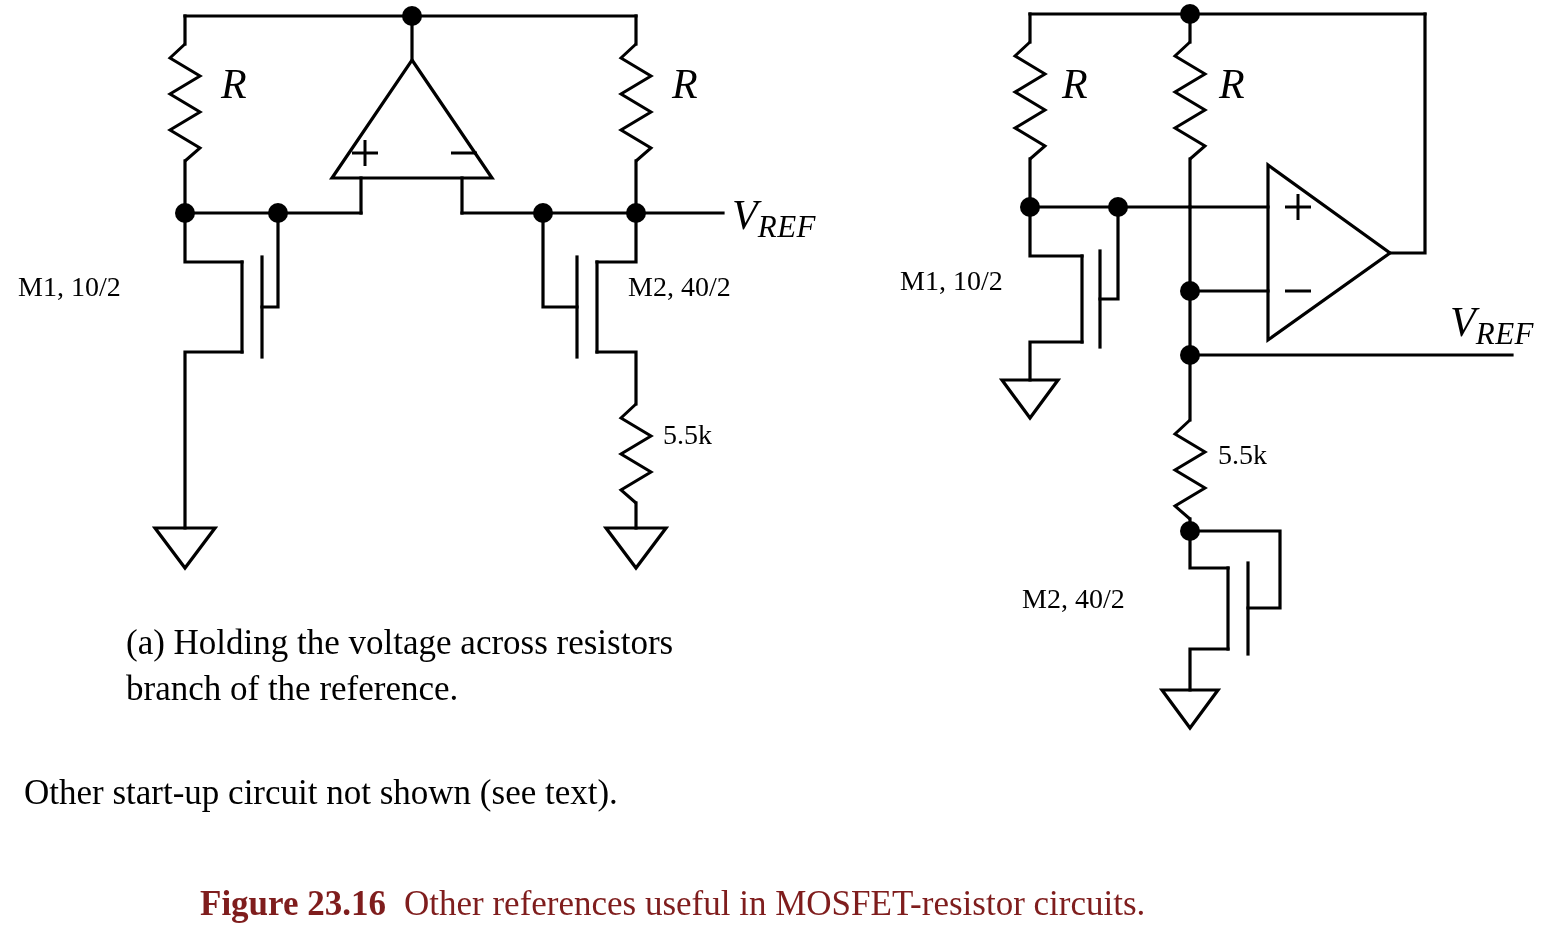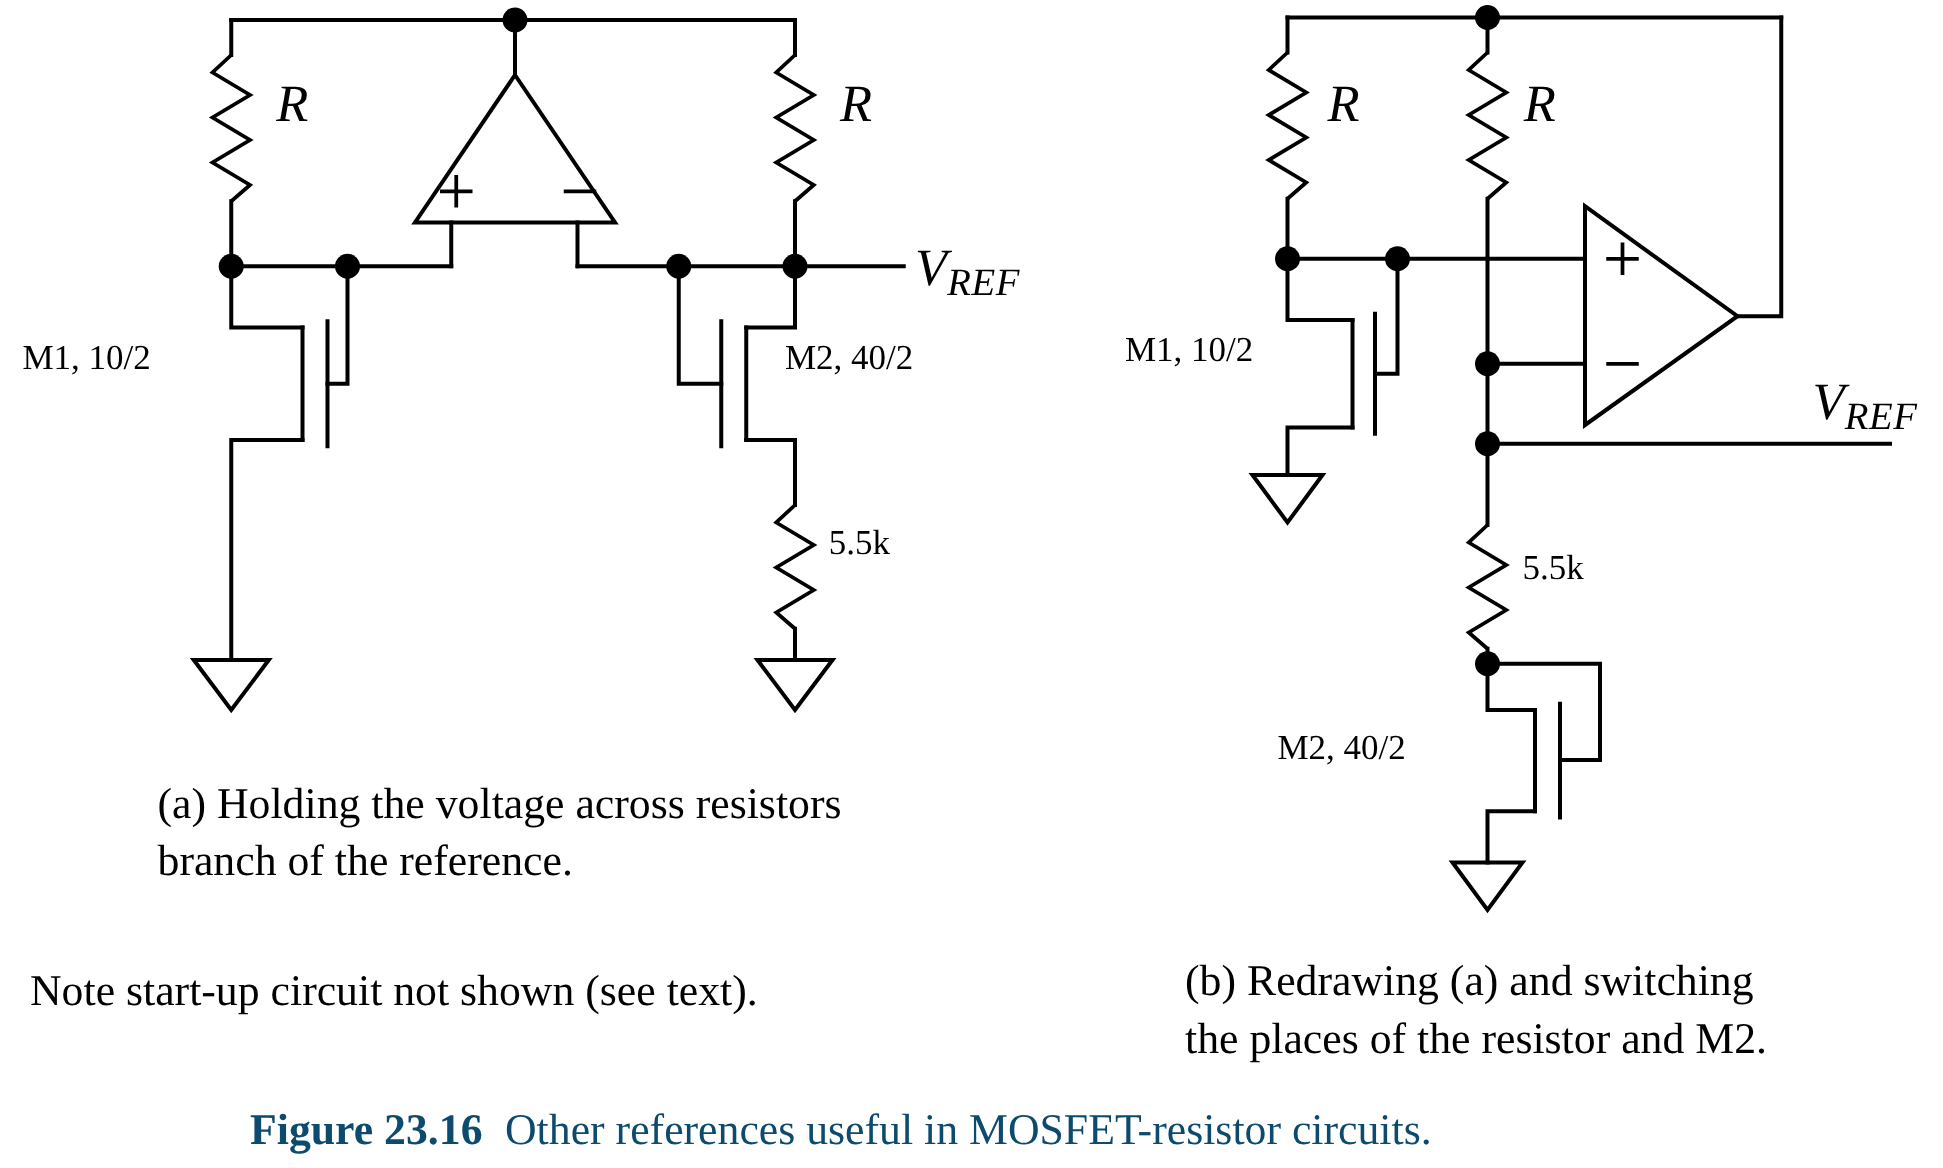--- a/index.html
+++ b/index.html
@@ -93,21 +93,21 @@
     position: absolute;
     font-family: "Liberation Serif", serif;
     font-size: 35px;
     line-height: 1.30;
     color: #000000;
   }
   .figure-caption {
     position: absolute;
     font-family: "Liberation Serif", serif;
     font-size: 35px;
-    color: #0c4a6e;
+    color: #7f1d1d;
     white-space: nowrap;
   }
   .figure-caption .fignum {
     font-weight: bold;
   }
   .figure-caption .capgap {
     display: inline-block;
     width: 18px;
   }
 </style>
@@ -312,25 +312,21 @@
   <div class="lbl lbl-res" style="left:1218px; top:440px;">5.5k</div>
 
   <div class="lbl lbl-dev" style="left:1022px; top:584px;">M2, 40/2</div>
 
   <div class="caption-block" style="left:126px; top:620px; width:700px;">
     <div>(a) Holding the voltage across resistors</div>
     <div>branch of the reference.</div>
   </div>
 
   <div class="caption-block" style="left:24px; top:770px; width:800px;">
-    <div>Note start-up circuit not shown (see text).</div>
-  </div>
-
-  <div class="caption-block" style="left:948px; top:762px; width:600px;">
-    <div>(b) Redrawing (a) and switching</div>
-    <div>the places of the resistor and M2.</div>
-  </div>
+    <div>Other start-up circuit not shown (see text).</div>
+  </div>
+
 
   <div class="figure-caption" style="left:200px; top:884px;">
     <span class="fignum">Figure 23.16</span><span class="capgap"></span><span>Other references useful in MOSFET-resistor circuits.</span>
   </div>
 
 </div>
 
 </body></html>

